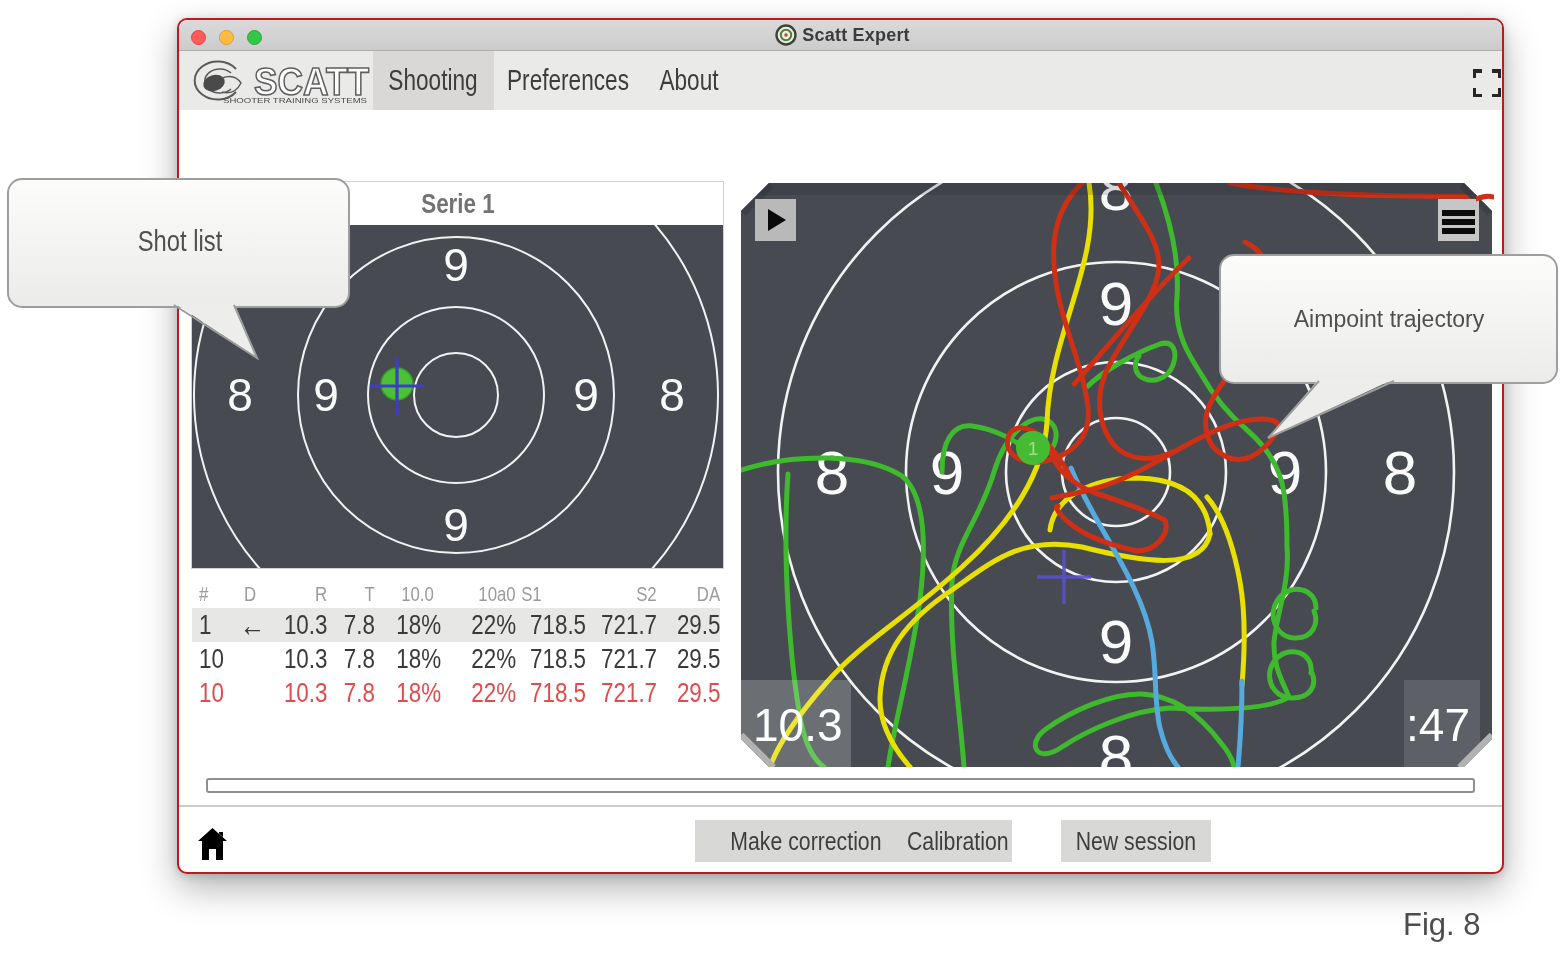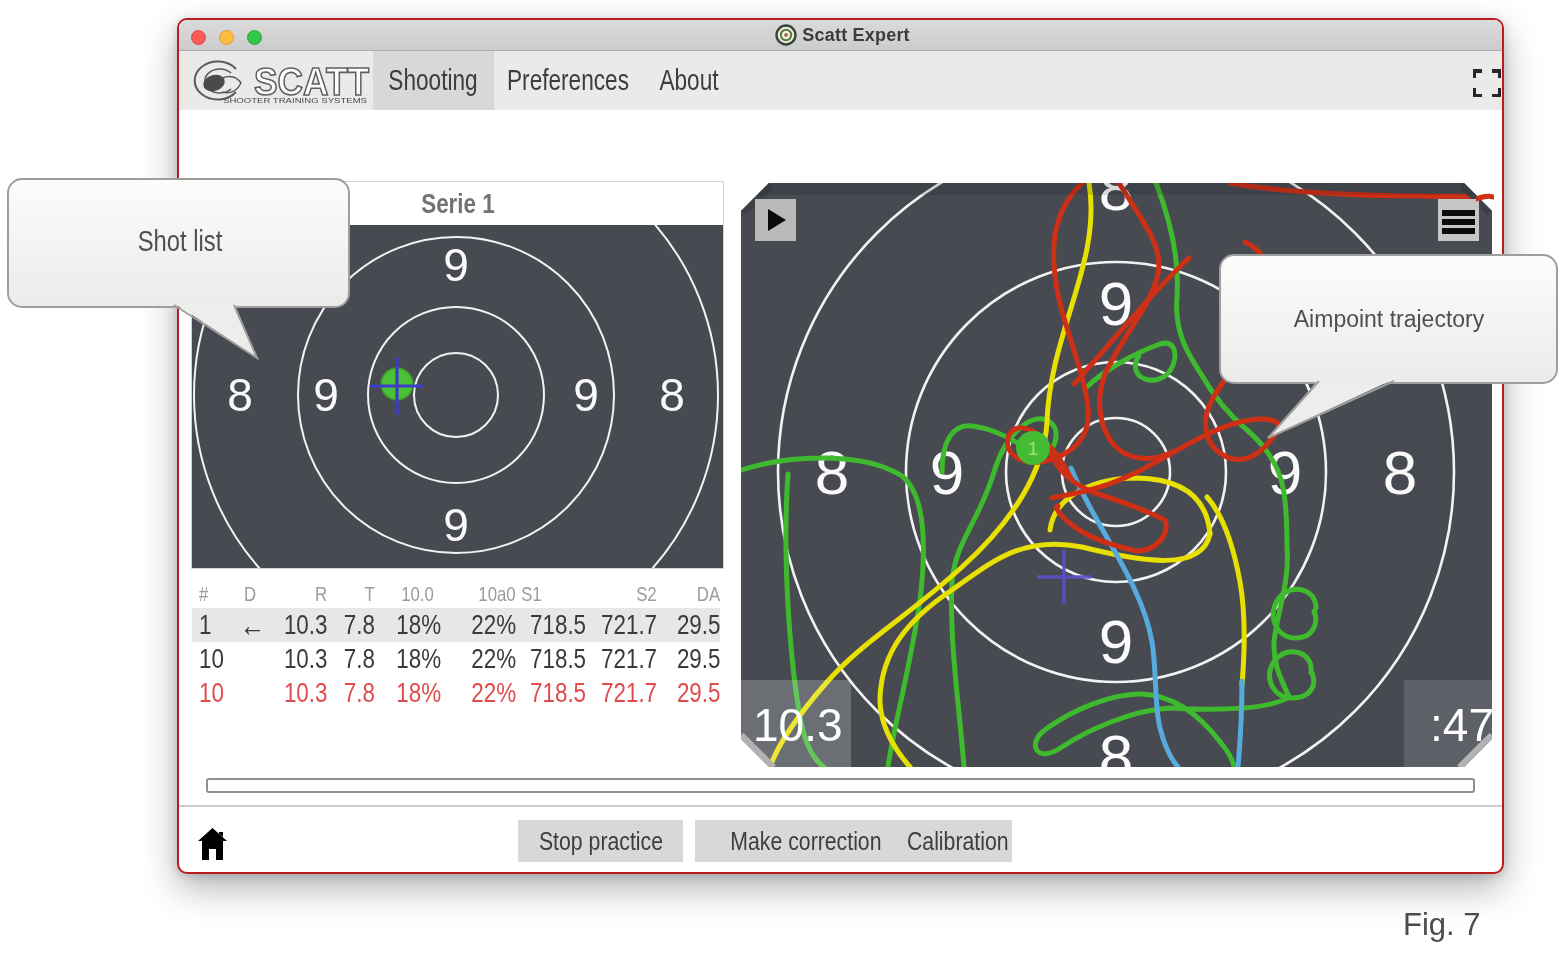--- a/index.html
+++ b/index.html
@@ -33,21 +33,21 @@
 .trow div span{display:inline-block;transform:scaleX(.80);transform-origin:right center;}
 .trow div.c0 span{transform-origin:left center;}
 #progress{position:absolute;left:27px;top:758px;width:1269px;height:15px;border:2px solid #8f8f8f;border-radius:3px;background:#fff;}
 #sep{position:absolute;left:0;top:785px;width:1327px;height:2px;background:#cccccc;}
 .btn{position:absolute;top:800px;height:42px;background:#d8d8d7;color:#3e3e3e;font-size:25px;display:flex;align-items:center;justify-content:center;}
 .btn span{display:inline-block;transform:scaleX(.85);white-space:nowrap;}
 #rpanel{position:absolute;left:562px;top:163px;width:751px;height:584px;background:#474b51;clip-path:polygon(28px 0,723px 0,751px 28px,751px 556px,723px 584px,28px 584px,0 556px,0 28px);}
 .ovl{position:absolute;color:#fff;font-size:46px;}
 #ovl1{left:0;top:497px;width:110px;height:87px;background:rgba(255,255,255,0.20);}
 #ovl1 span{position:absolute;left:12px;top:18px;}
-#ovl2{left:663px;top:497px;width:100px;height:87px;background:rgba(255,255,255,0.12);}
+#ovl2{left:663px;top:497px;width:76px;height:87px;background:rgba(255,255,255,0.12);}
 #ovl2 span{position:absolute;right:10px;top:18px;}
 #playbtn{position:absolute;left:14px;top:16px;width:41px;height:42px;background:#b9b9b9;}
 #hamb{position:absolute;left:697px;top:16px;width:41px;height:42px;background:#c6c6c6;}
 .hbar{position:absolute;left:4px;width:33px;height:6px;background:#0b0b0b;}
 #figcap{position:absolute;left:1403px;top:907px;font-size:31px;color:#4c4c4c;}
 </style></head>
 <body>
 <div id="page">
 <div id="win">
   <div id="titlebar">
@@ -148,28 +148,28 @@
           <div class="c6"><span>718.5</span></div>
           <div class="c7"><span>721.7</span></div>
           <div class="c8"><span>29.5</span></div>
         </div>
   </div>
   <div id="progress"></div>
   <div id="sep"></div>
   <svg style="position:absolute;left:17px;top:806px;" width="33" height="36" viewBox="0 0 33 36">
         <path d="M16.5 2 L2 15 H6 V34 H13 V23 H20 V34 H27 V15 H31 Z M23 6 H27 V11 L23 7.5 Z" fill="#000"></path>
       </svg>
-  <div class="btn" style="left:339px;width:165px;">
-        <span>Stop practice</span>
-      </div>
   <div class="btn" style="left:516px;width:221px;">
         <span>Make correction</span>
       </div>
   <div class="btn" style="left:725px;width:108px;">
         <span>Calibration</span>
+      </div>
+  <div class="btn" style="left:882px;width:150px;">
+        <span>New session</span>
       </div>
   <div id="rpanel">
     <div style="position:absolute;left:0;top:0;width:751px;height:12px;background:rgba(15,20,30,.14);"></div>
     <svg width="751" height="584" viewBox="0 0 751 584" id="rsvg">
       <g fill="none" stroke="rgba(255,255,255,.93)" stroke-width="2.6">
         <circle cx="375" cy="289" r="54"></circle>
             <circle cx="375" cy="289" r="110"></circle>
             <circle cx="375" cy="289" r="210"></circle>
             <circle cx="375" cy="289" r="338"></circle>
       </g>
@@ -254,13 +254,13 @@
   <path d="M168,126 L251,181 L228,126 Z" fill="#ededeb"></path>
   <path d="M168,128 L251,181 L228,128" fill="none" stroke="#9e9e9e" stroke-width="2"></path>
   <text x="0" y="0" font-size="29" fill="#4f4f4f" text-anchor="middle" transform="translate(174,74) scale(0.82,1)">Shot list</text>
 </svg>
 <svg id="callout2" style="position:absolute;left:1218px;top:253px;" width="350" height="192" viewBox="0 0 350 192">
   <rect x="2" y="2" width="337" height="128" rx="14" fill="url(#cg)" stroke="#9e9e9e" stroke-width="2"></rect>
   <path d="M101,126 L50,185 L176,126 Z" fill="#ededeb"></path>
   <path d="M101,128 L50,185 L176,128" fill="none" stroke="#9e9e9e" stroke-width="2"></path>
   <text x="171" y="74" font-size="23" fill="#4f4f4f" text-anchor="middle">Aimpoint trajectory</text>
 </svg>
-<div id="figcap">Fig. 7</div>
+<div id="figcap">Fig. 8</div>
 </div>
 </body></html>

